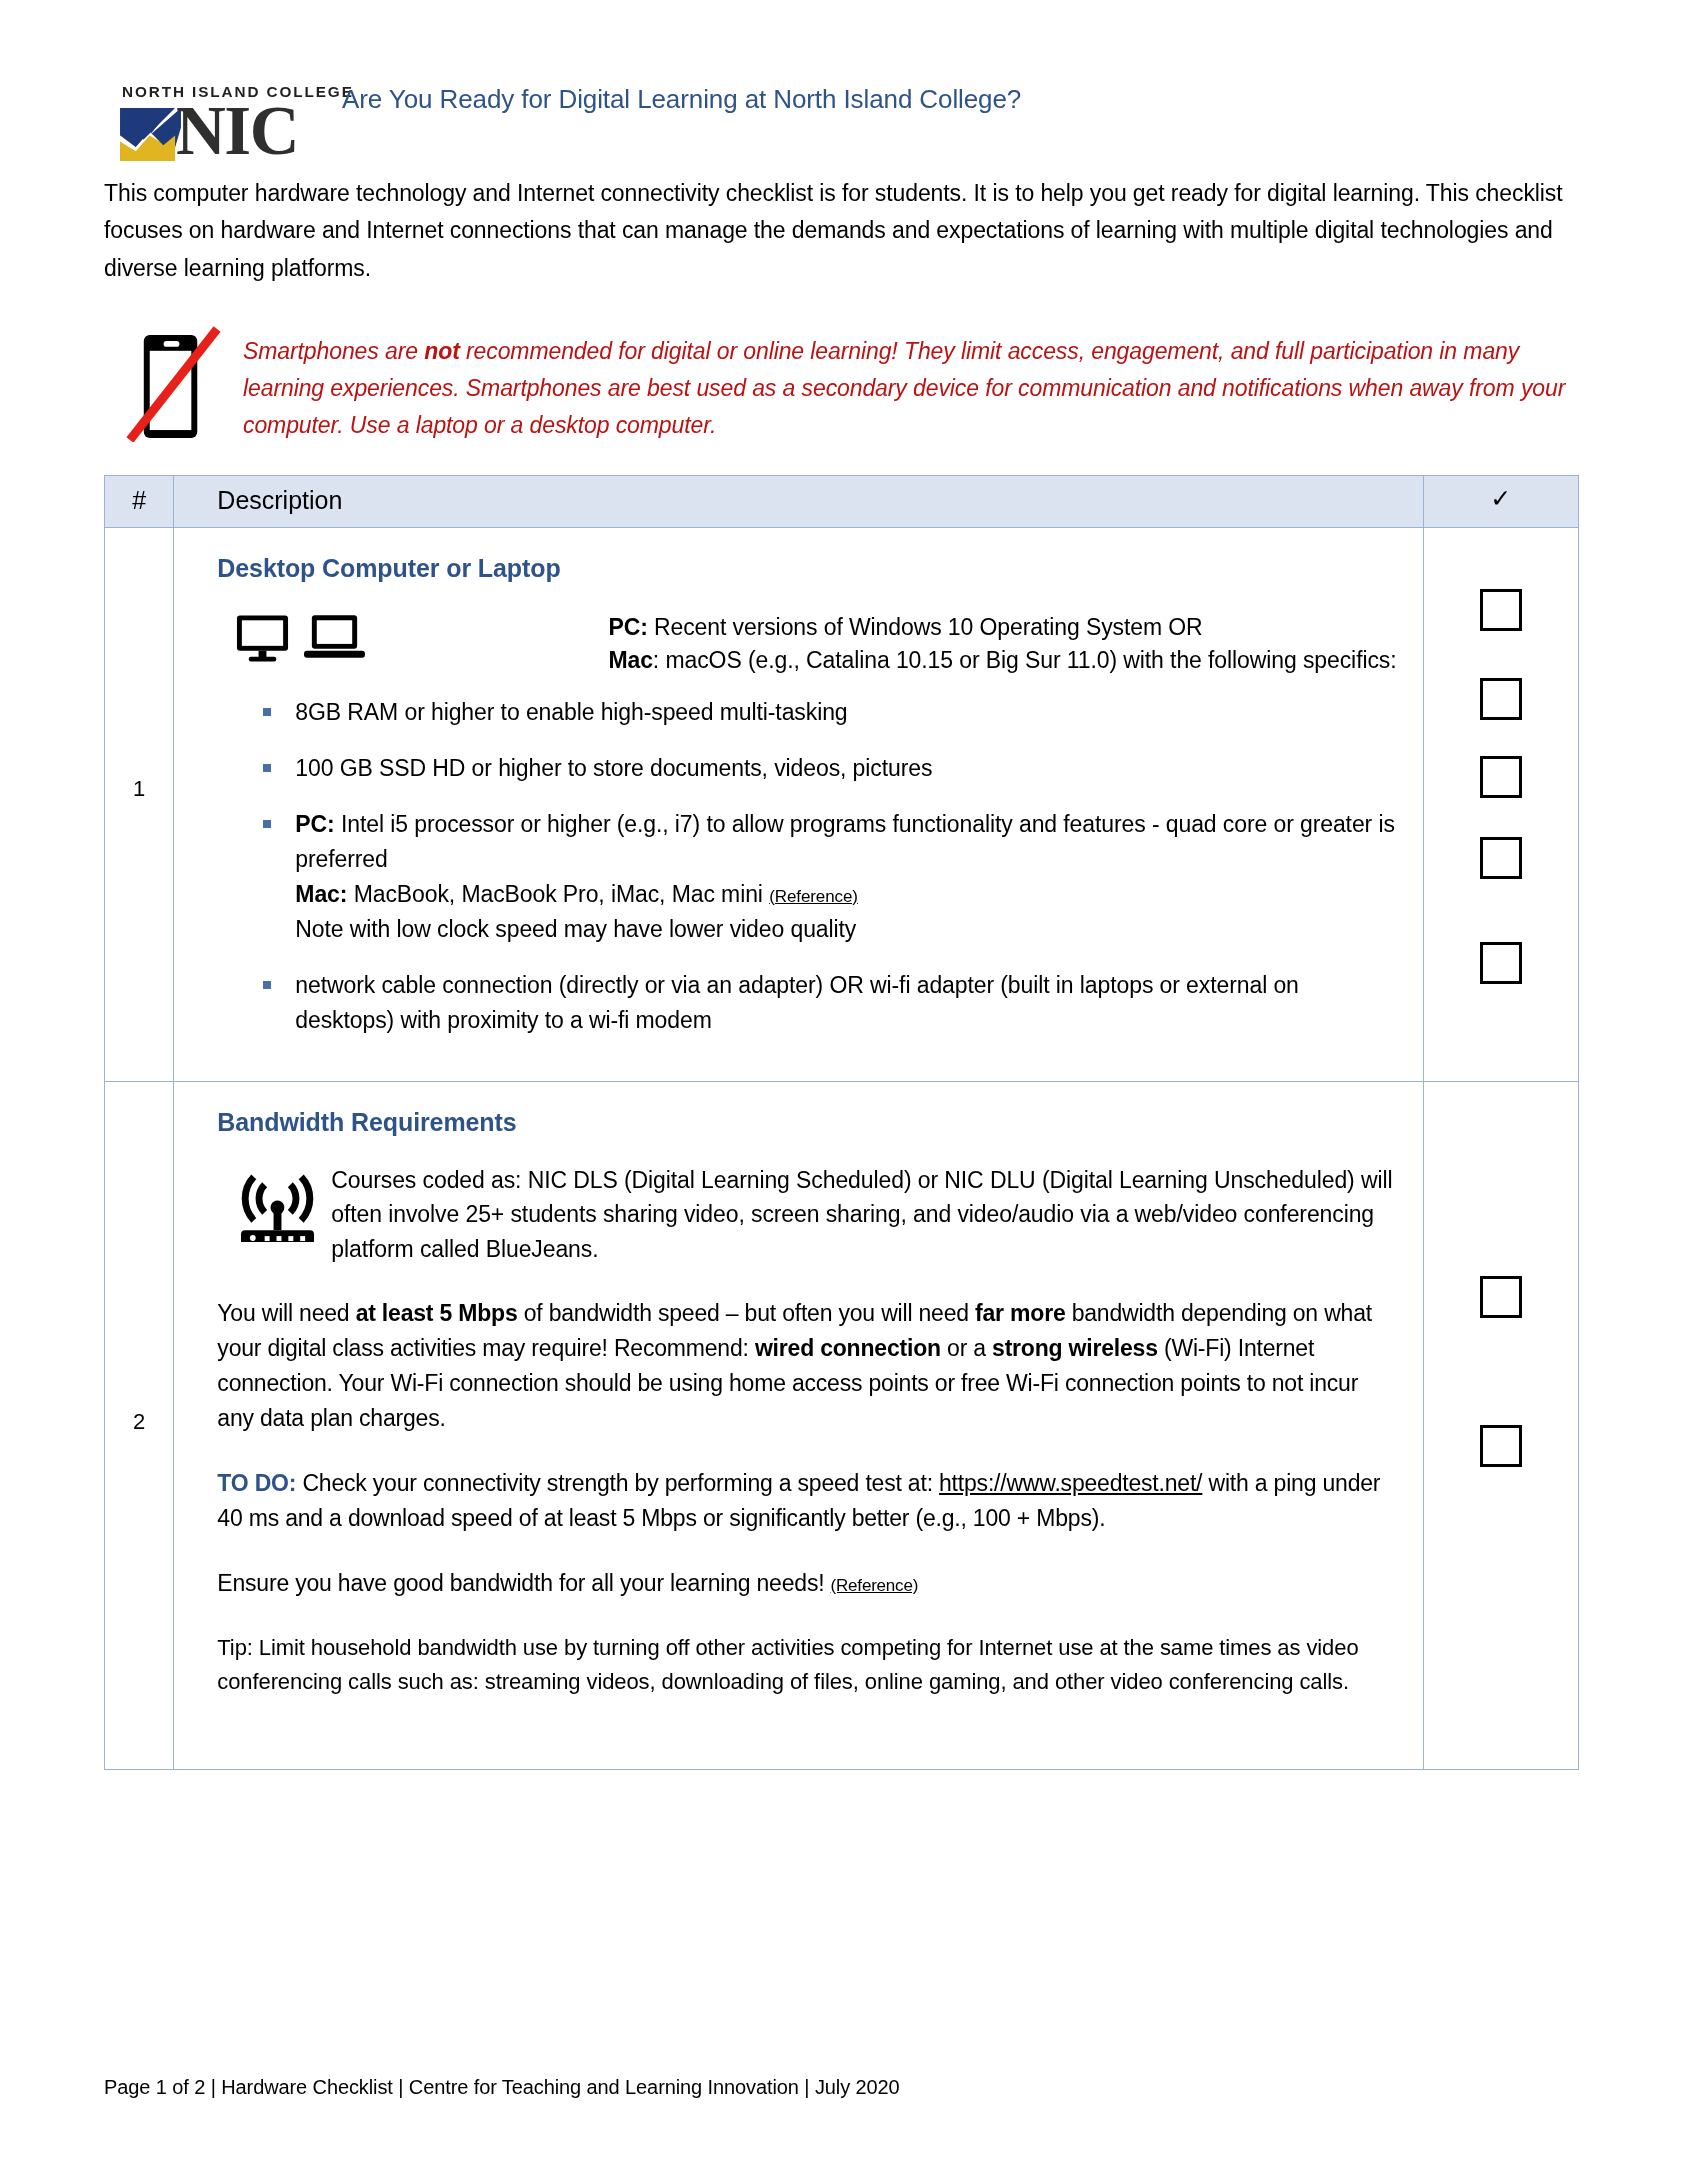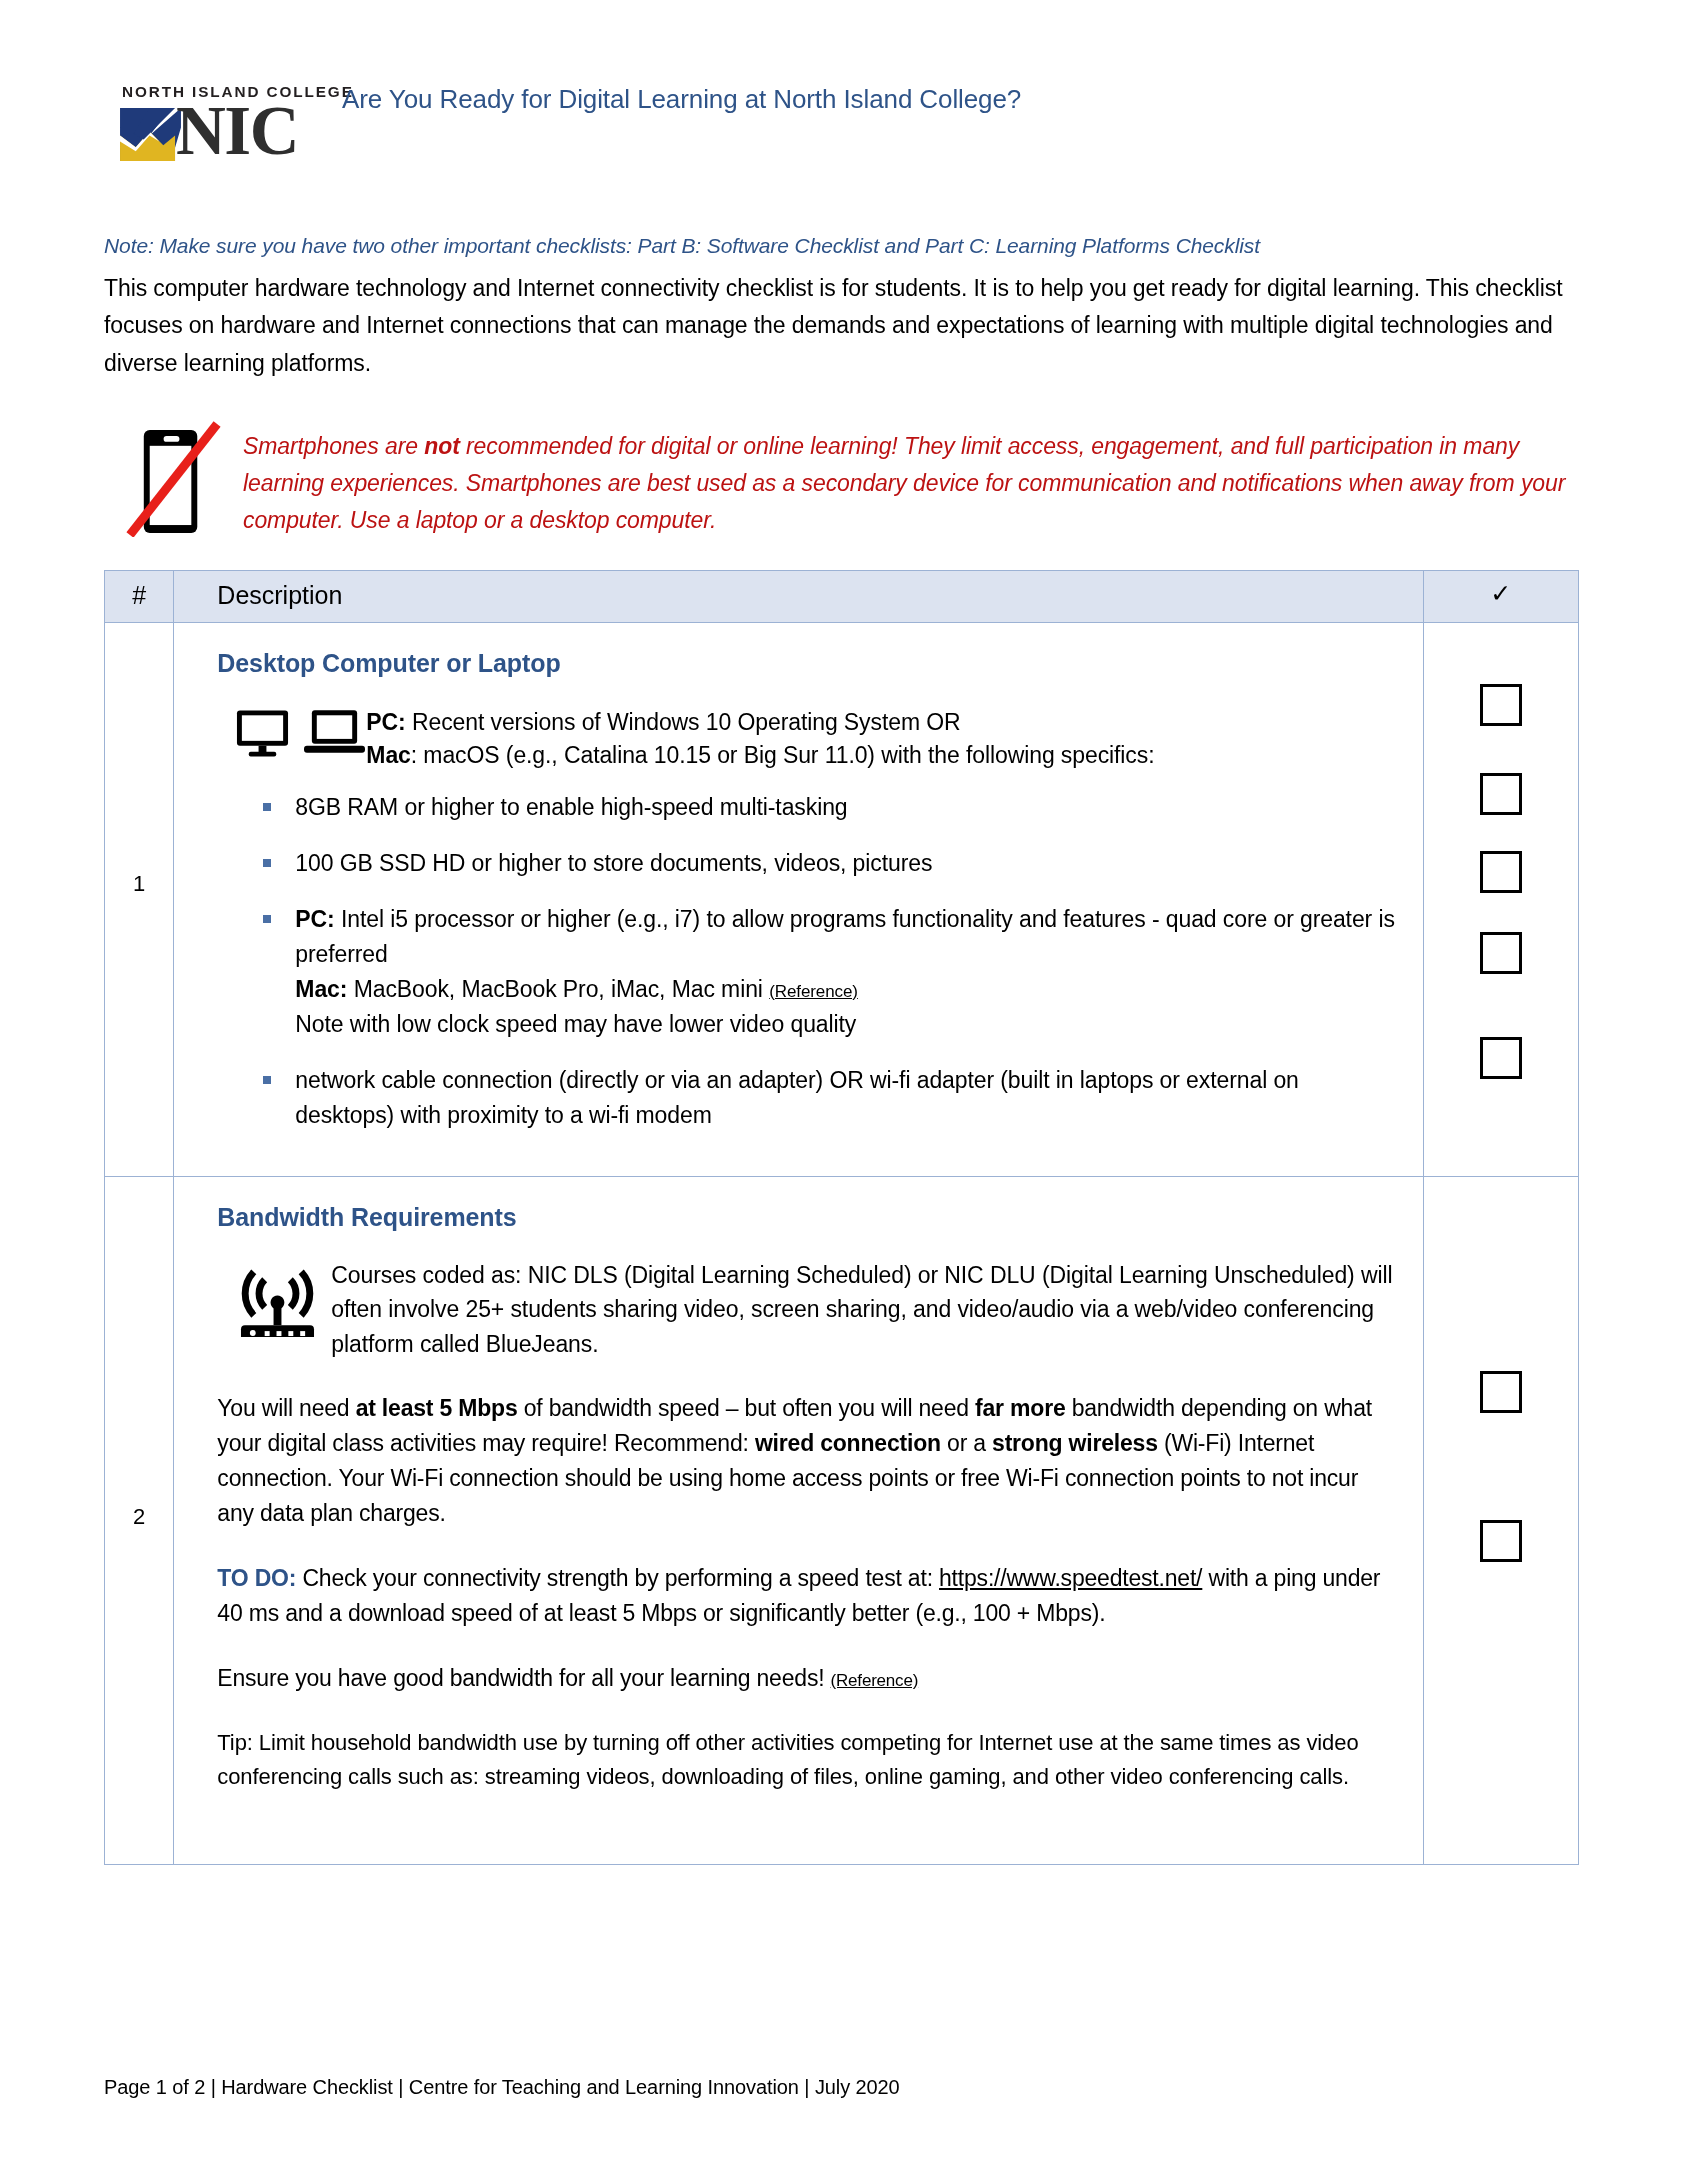--- a/index.html
+++ b/index.html
@@ -70,21 +70,21 @@
   }
   td.cell-num span { position:absolute; left:0; right:0; }
   td.cell-desc { padding:26px 26px 30px 43px; }
   td.cell-check { padding:0; position:relative; }
 
   .section-head {
     color:#2e5388; font-size:25px; font-weight:700; letter-spacing:-0.1px;
     margin-bottom:26px;
   }
 
-  .icon-row { display:flex; align-items:flex-start; margin-bottom:10px; }
+  .icon-row { display:flex; align-items:flex-start; margin-bottom:10px;justify-content:space-between; }
   .icon-row .ic { flex:0 0 149px; padding-top:4px; display:flex; gap:14px; padding-left:18px; }
   .icon-row .tx { font-size:23px; line-height:1.45; letter-spacing:-0.1px; padding-top:2px;}
   .icon-row .tx b { font-weight:700; }
 
   ul.reqs { list-style:none; margin:18px 0 0 0; padding:0 0 0 42px; }
   ul.reqs li { position:relative; padding-left:36px; margin-bottom:21px;
     font-size:23px; line-height:1.52; letter-spacing:-0.1px; }
   ul.reqs li:last-child { margin-bottom:0; }
   ul.reqs li::before {
     content:""; position:absolute; left:4px; top:13px;
@@ -130,21 +130,20 @@
           <path d="M30 2 H56 L24 34 L14 28 Z" fill="#1f3a7a"></path>
         </svg>
         <span class="logo-nic">NIC</span>
       </div>
     </div>
     <div class="title-block">
       <div class="doc-subtitle">Are You Ready for Digital Learning at North Island College?</div>
     </div>
   </div>
 
-  <div class="note-line">Note: Make sure you have two other important checklists: Part B: Software Checklist and Part C: Learning Platforms Checklist</div>
   <div class="intro">This computer hardware technology and Internet connectivity checklist is for students. It is to help you get ready for digital learning. This checklist focuses on hardware and Internet connections that can manage the demands and expectations of learning with multiple digital technologies and diverse learning platforms.</div>
 
   <div class="warning">
     <div class="phone-icon">
       <svg width="103" height="117" viewBox="0 0 104 118">
         <rect x="22" y="10" width="54" height="104" rx="6" fill="#000"></rect>
         <rect x="28" y="26" width="42" height="80" fill="#fff"></rect>
         <rect x="42" y="16" width="16" height="6" rx="3" fill="#fff"></rect>
         <line x1="8" y1="116" x2="96" y2="4" stroke="#e8201a" stroke-width="9"></line>
       </svg>

